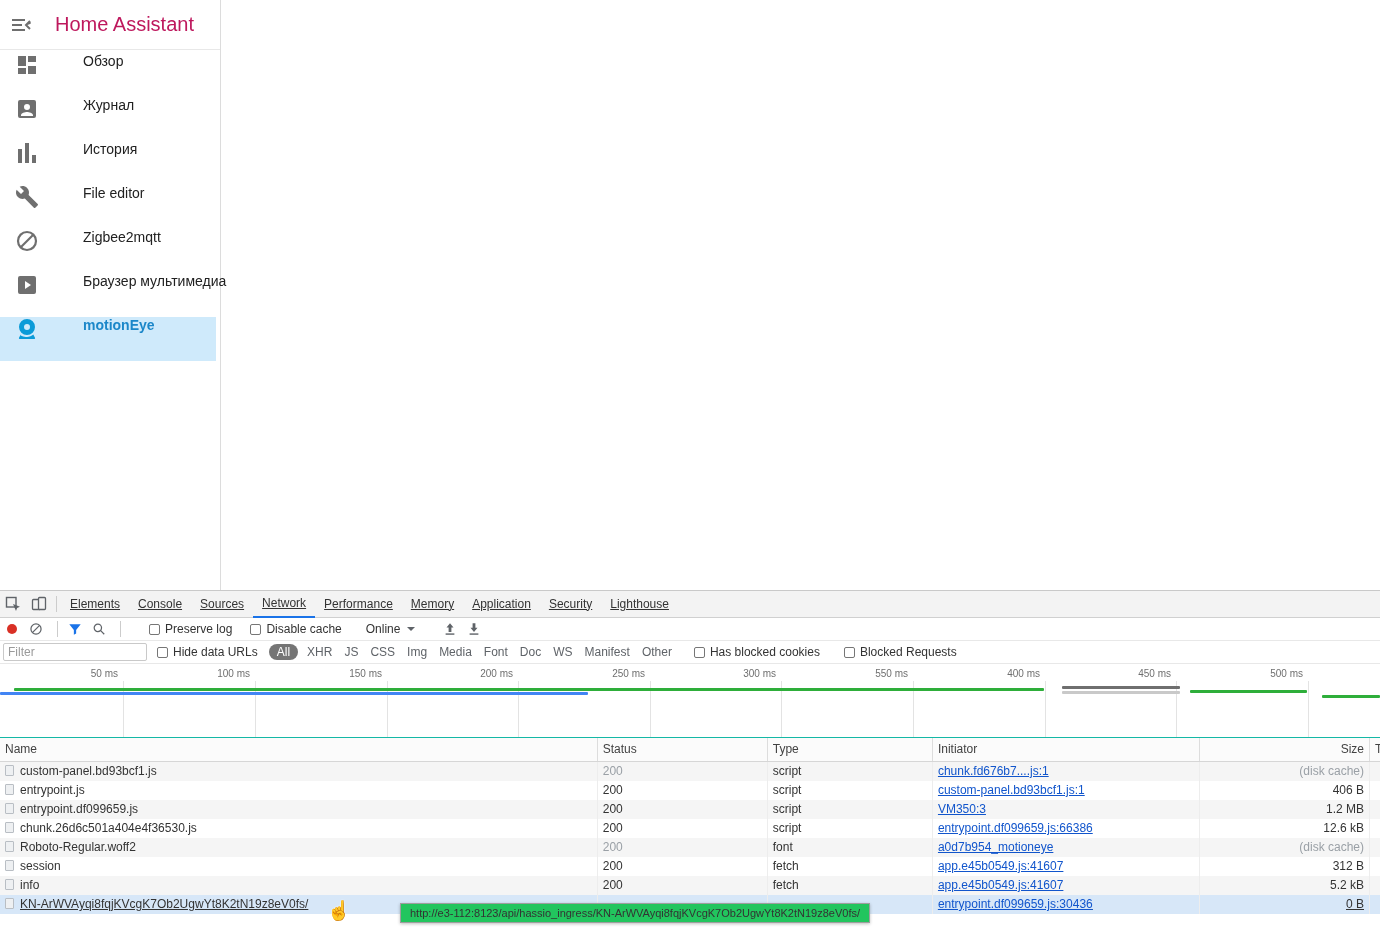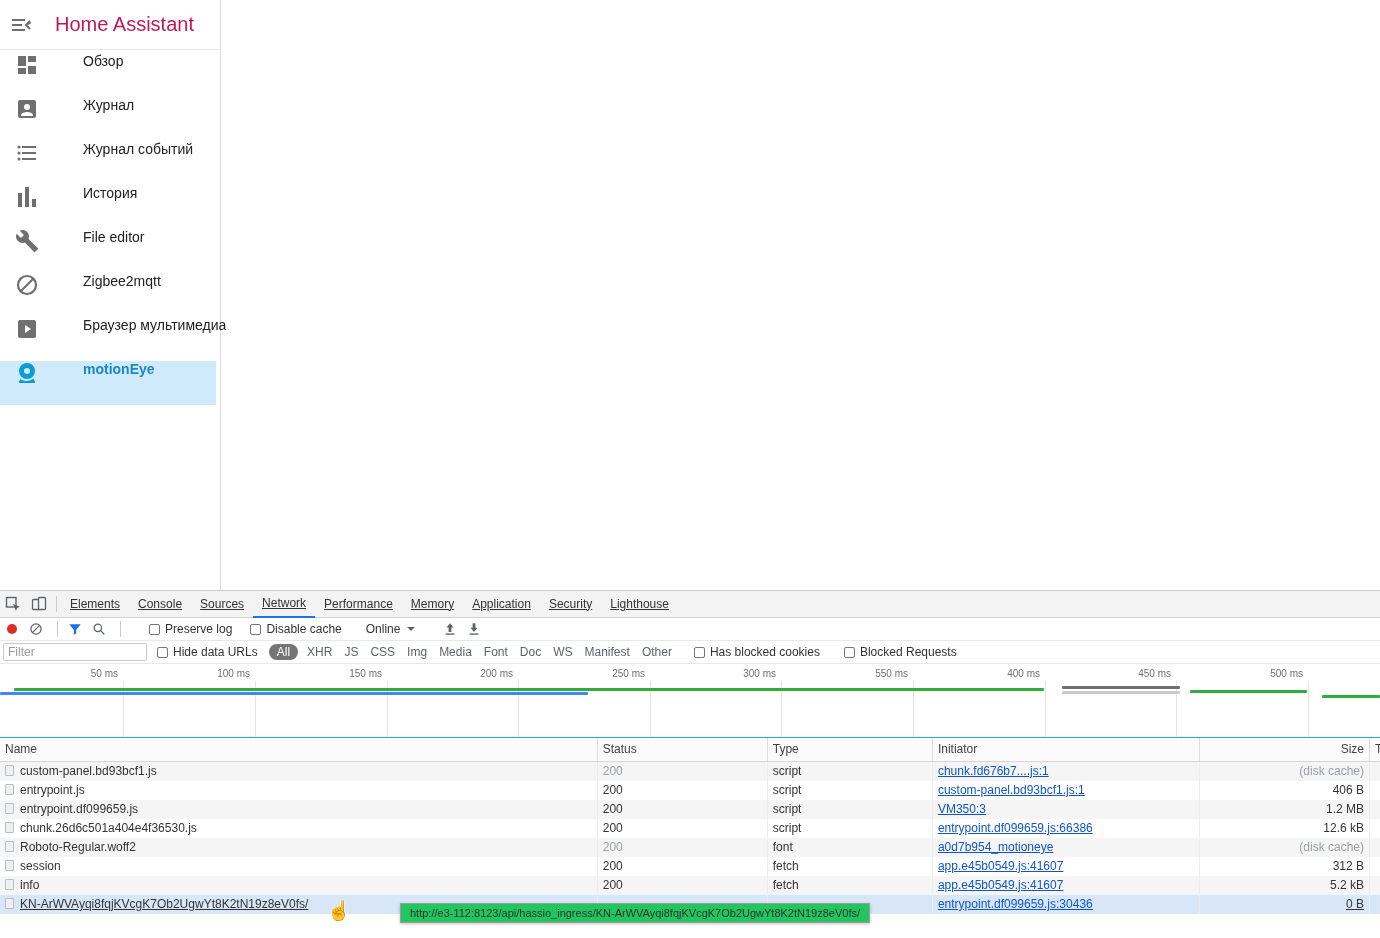--- a/index.html
+++ b/index.html
@@ -104,28 +104,20 @@
         </span>
         <span class="nav-label">Обзор</span>
       </div>
       <div class="nav-item">
         <span class="nav-icon">
           <svg viewBox="0 0 24 24" fill="currentColor">
               <path d="M5 3h14a2 2 0 0 1 2 2v14a2 2 0 0 1-2 2H5a2 2 0 0 1-2-2V5a2 2 0 0 1 2-2m7 4a3 3 0 0 0-3 3 3 3 0 0 0 3 3 3 3 0 0 0 3-3 3 3 0 0 0-3-3m6 12v-1c0-2-4-3.1-6-3.1S6 16 6 18v1h12z"></path>
             </svg>
         </span>
         <span class="nav-label">Журнал</span>
-      </div>
-      <div class="nav-item">
-        <span class="nav-icon">
-          <svg viewBox="0 0 24 24" fill="currentColor">
-              <path d="M7 5h14v2H7V5m0 8v-2h14v2H7M4 4.5A1.5 1.5 0 0 1 5.5 6 1.5 1.5 0 0 1 4 7.5 1.5 1.5 0 0 1 2.5 6 1.5 1.5 0 0 1 4 4.5m0 6A1.5 1.5 0 0 1 5.5 12 1.5 1.5 0 0 1 4 13.5 1.5 1.5 0 0 1 2.5 12 1.5 1.5 0 0 1 4 10.5M7 19v-2h14v2H7m-3-2.5A1.5 1.5 0 0 1 5.5 18 1.5 1.5 0 0 1 4 19.5 1.5 1.5 0 0 1 2.5 18 1.5 1.5 0 0 1 4 16.5z"></path>
-            </svg>
-        </span>
-        <span class="nav-label">Журнал событий</span>
       </div>
       <div class="nav-item">
         <span class="nav-icon">
           <svg viewBox="0 0 24 24" fill="currentColor">
               <path d="M3 22V8h4v14H3m7 0V2h4v20h-4m7 0v-8h4v8h-4z"></path>
             </svg>
         </span>
         <span class="nav-label">История</span>
       </div>
       <div class="nav-item">

